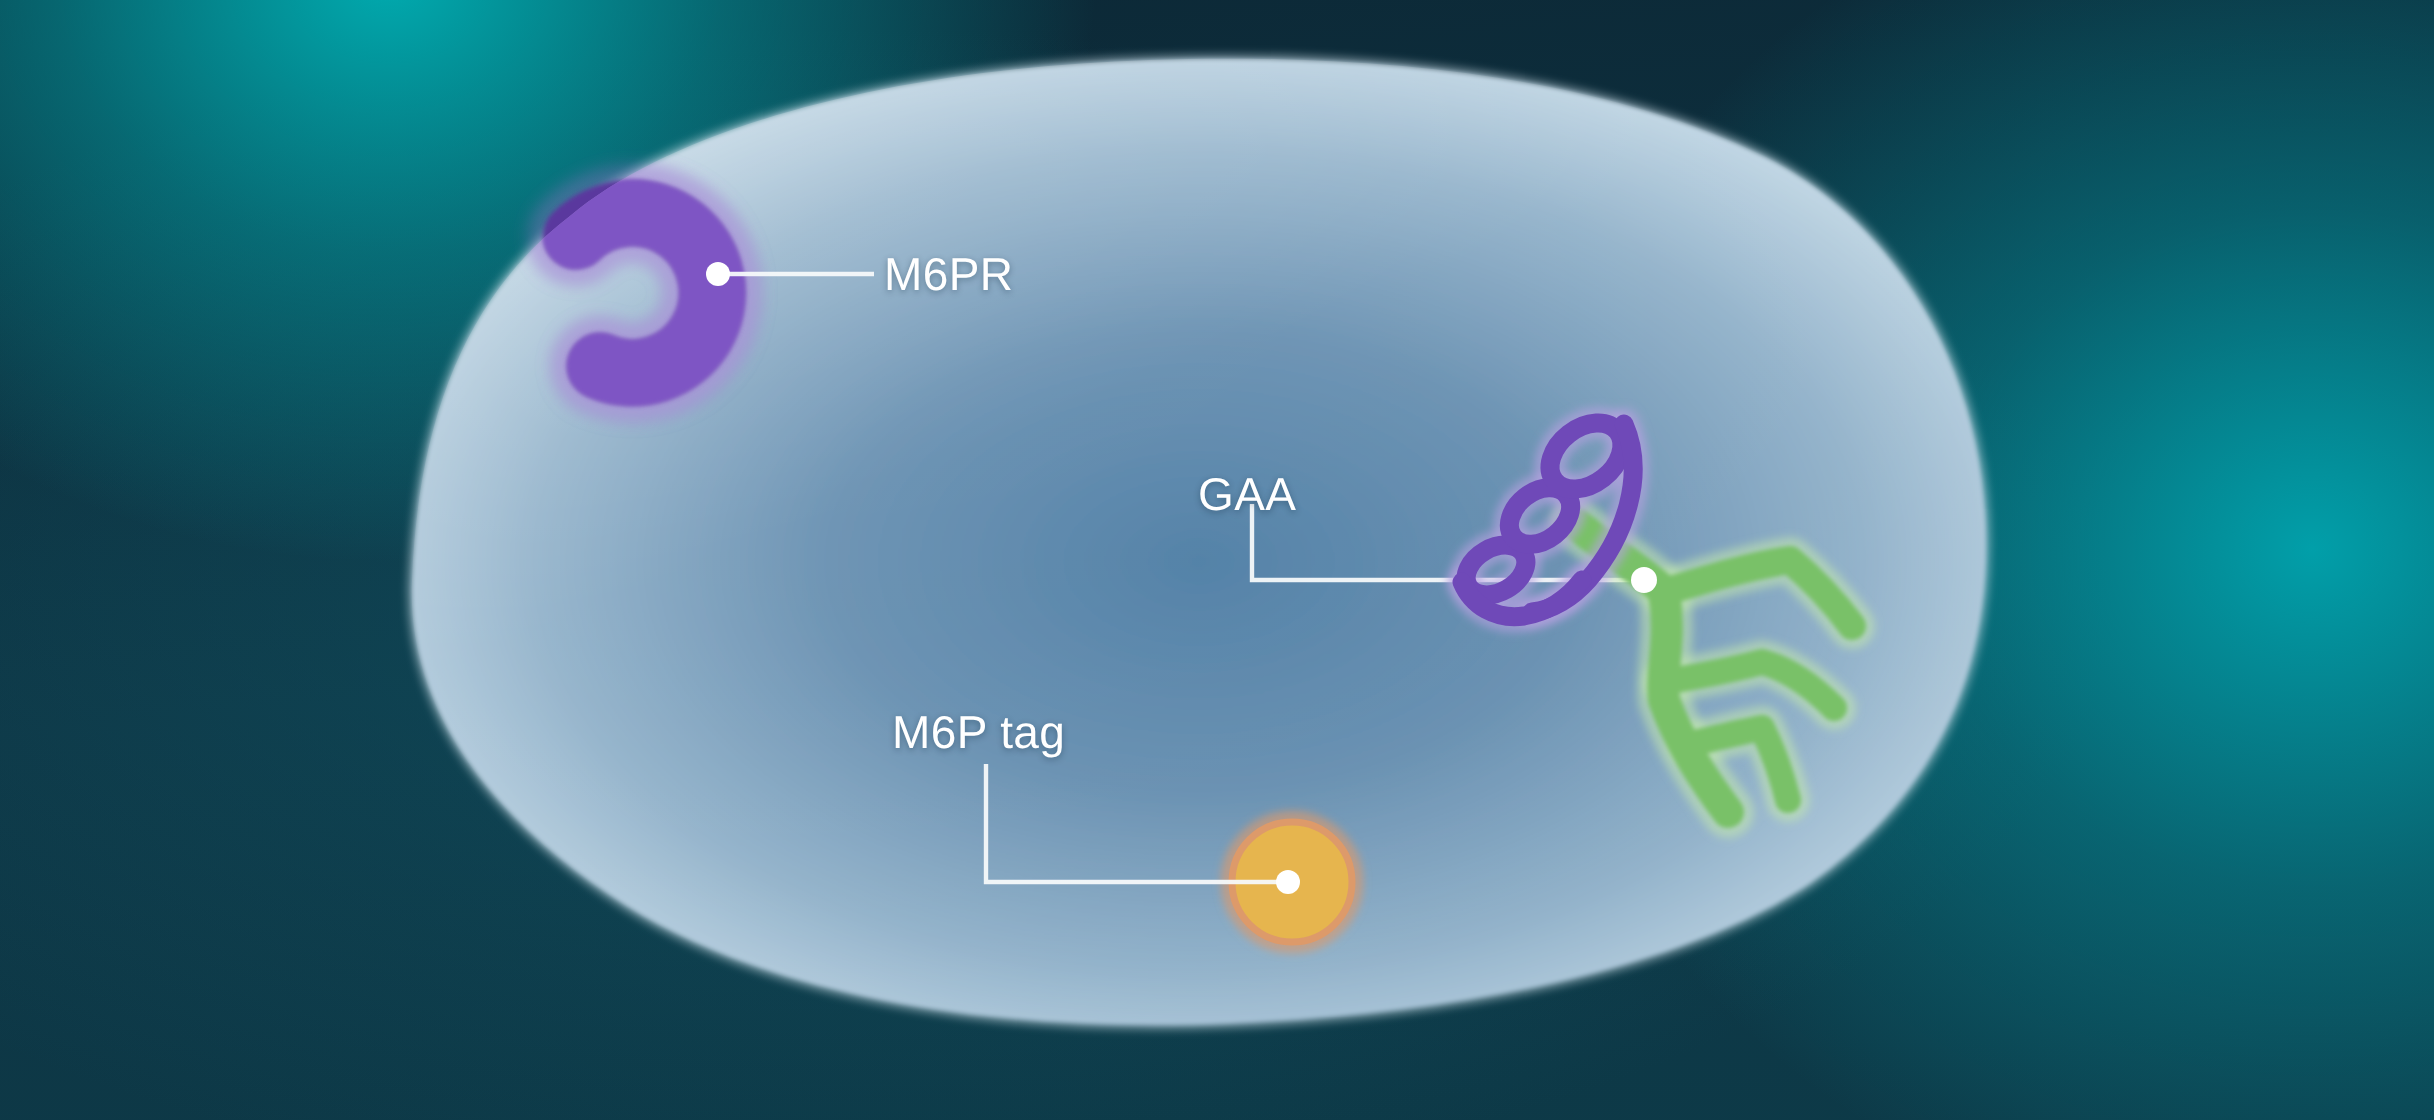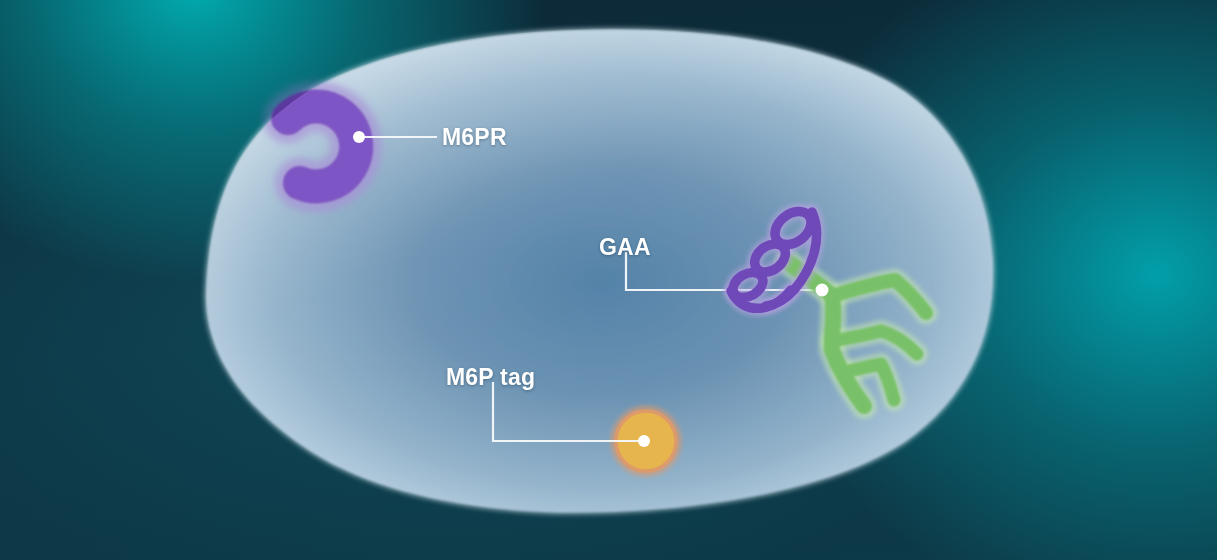--- a/index.html
+++ b/index.html
@@ -11,31 +11,31 @@
     background:
       radial-gradient(520px 430px at 16% -2%, rgba(0,178,182,0.95) 0%, rgba(0,178,182,0.45) 32%, rgba(0,178,182,0) 68%),
       radial-gradient(560px 500px at 95% 49%, rgba(0,168,178,0.92) 0%, rgba(0,168,178,0.40) 34%, rgba(0,168,178,0) 70%),
       radial-gradient(900px 420px at 35% 55%, rgba(16,90,106,0.55) 0%, rgba(16,90,106,0) 70%),
       linear-gradient(175deg, #0c2836 0%, #0e3544 55%, #0d3a48 100%);
   }
   svg.diagram{position:absolute;inset:0;display:block;}
   .callout{
     position:absolute;
     color:#ffffff;
-    font-weight:bold;
+    font-weight:normal;
     font-size:23px;
     line-height:26px;
     letter-spacing:0.2px;
     text-shadow:0 1px 3px rgba(0,30,50,0.35);
     white-space:nowrap;
     user-select:none;
   }
   #label-m6pr{left:442px;top:124px;}
   #label-gaa{left:599px;top:234px;}
-  #label-m6p{left:446px;top:364px;}
+  #label-m6p{left:446px;top:353px;}
 </style>
 </head>
 <body>
 
 <div class="scene">
 
   <svg class="diagram" width="1217" height="560" viewBox="0 0 1217 560">
     <defs>
       <radialGradient id="cellGrad" cx="50%" cy="52%" r="62%">
         <stop offset="0%" stop-color="#4e7ea5"></stop>

